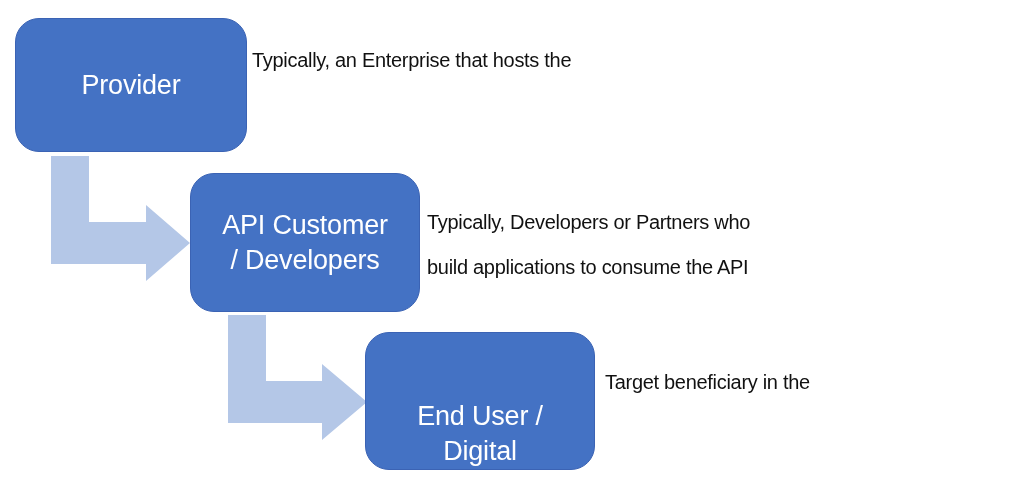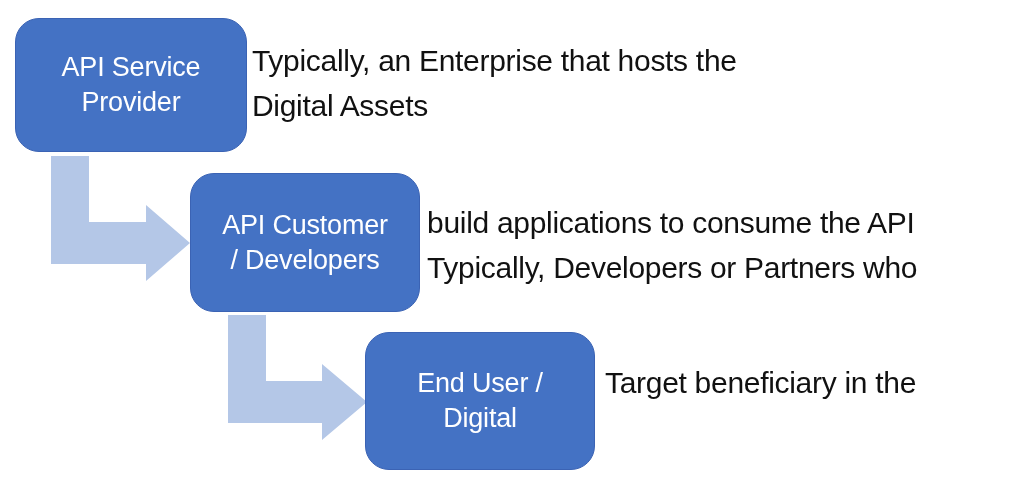--- a/index.html
+++ b/index.html
@@ -25,67 +25,65 @@
   .box{
     position:absolute;z-index:1;
     background:var(--box-fill);
     border:1px solid var(--box-border);
     border-radius:24px;
     display:flex;align-items:center;justify-content:center;
     box-sizing:border-box;
   }
   .box1{left:15px;top:18px;width:232px;height:134px;}
   .box2{left:190px;top:173px;width:230px;height:139px;}
-  .box3{left:365px;top:332px;width:230px;height:138px;}
+  .box3{left:365px;top:332px;width:230px;height:138px;align-items:flex-end;}
   .box-label{
     color:var(--box-text);
     font-size:27px;line-height:35px;
     text-align:center;letter-spacing:-0.2px;
   }
   .box-label .line{display:block;}
   .desc{
     position:absolute;z-index:1;
     color:var(--desc-text);
-    font-size:30px;line-height:45px;letter-spacing:-0.3px;
+    font-size:20px;line-height:45px;letter-spacing:-0.3px;
     white-space:nowrap;
   }
   .desc1{left:252px;top:38px;}
   .desc2{left:427px;top:200px;}
   .desc3{left:605px;top:360px;}
 </style>
 </head>
 <body>
 
 <div class="stage">
 
   <svg class="arrows" viewBox="0 0 1021 487" xmlns="http://www.w3.org/2000/svg">
     <polygon points="51,156 89,156 89,222 146,222 146,205 190,243 146,281 146,264 51,264"></polygon>
     <polygon points="228,315 266,315 266,381 322,381 322,364 367,402 322,440 322,423 228,423"></polygon>
   </svg>
 
   <div class="box box1">
     <div class="box-label">
-      <span class="line">API Service</span>
       <span class="line">Provider</span>
     </div>
   </div>
   <div class="desc desc1">
     <div>Typically, an Enterprise that hosts the</div>
-    <div>Digital Assets</div>
   </div>
 
   <div class="box box2">
     <div class="box-label">
       <span class="line">API Customer</span>
       <span class="line">/ Developers</span>
     </div>
   </div>
   <div class="desc desc2">
+    <div>Typically, Developers or Partners who</div>
     <div>build applications to consume the API</div>
-    <div>Typically, Developers or Partners who</div>
   </div>
 
   <div class="box box3">
     <div class="box-label">
       <span class="line">End User /</span>
       <span class="line">Digital</span>
     </div>
   </div>
   <div class="desc desc3">
     <div>Target beneficiary in the</div>

